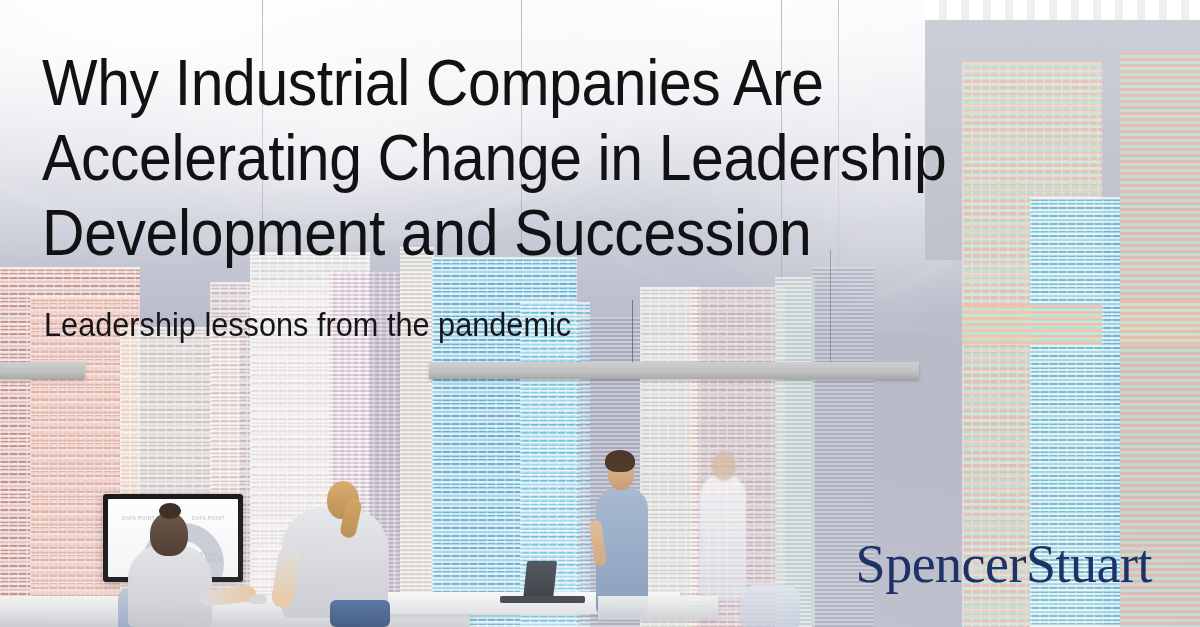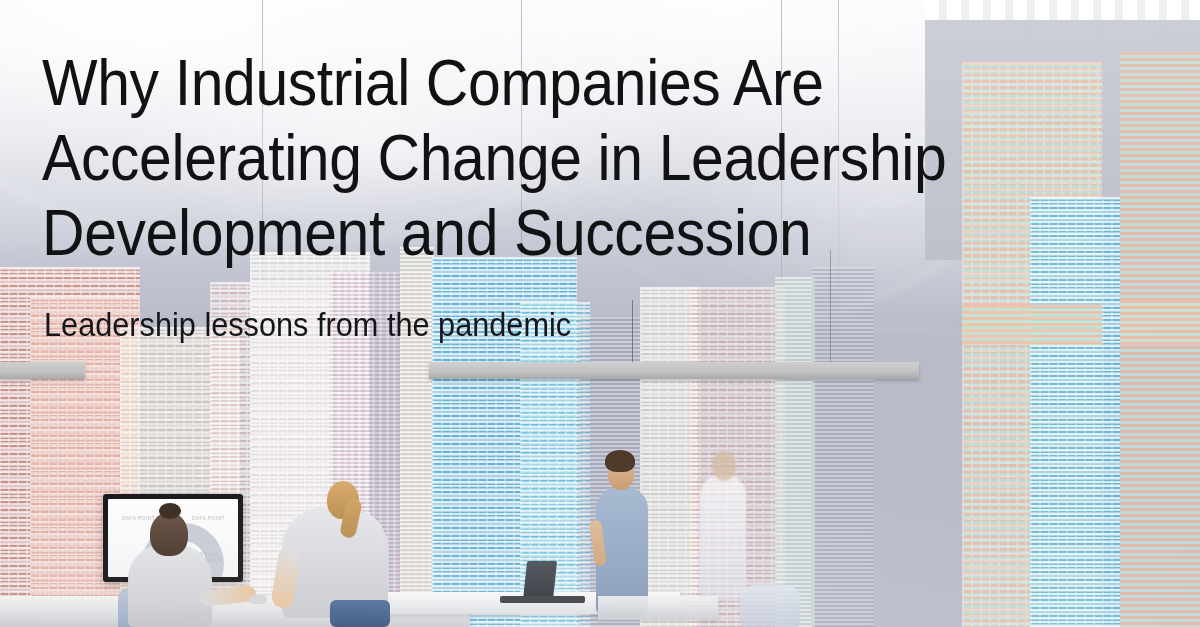--- a/index.html
+++ b/index.html
@@ -365,14 +365,15 @@
 
   <div class="layer haze"></div>
 
   <div class="textwrap">
     <h1 class="headline">Why Industrial Companies Are</h1>
     <h1 class="headline">Accelerating Change in Leadership</h1>
     <h1 class="headline">Development and Succession</h1>
     <p class="subhead">Leadership lessons from the pandemic</p>
   </div>
 
+  <div class="logo">SpencerStuart</div>
 
 </div>
 
 </body></html>

